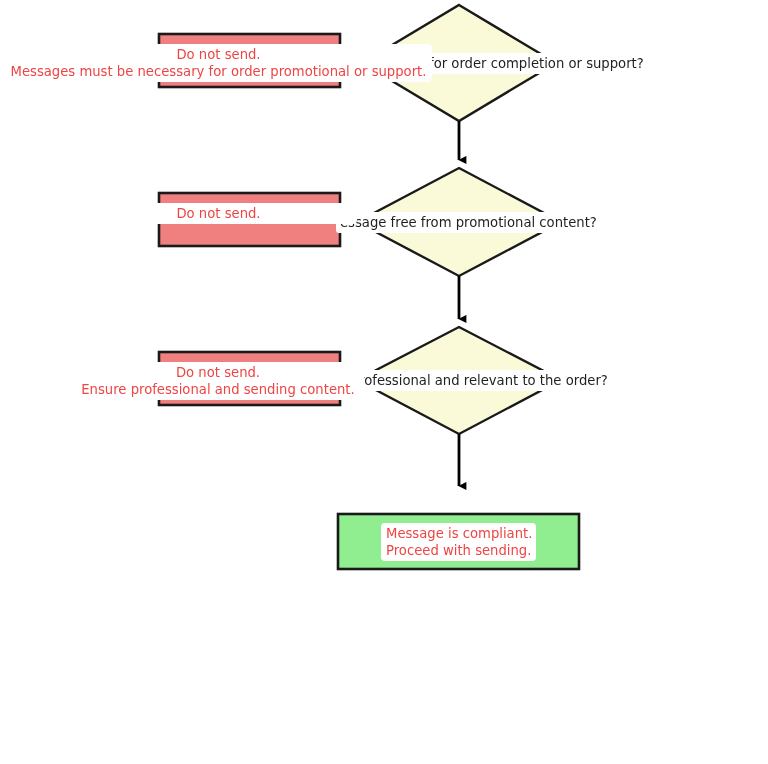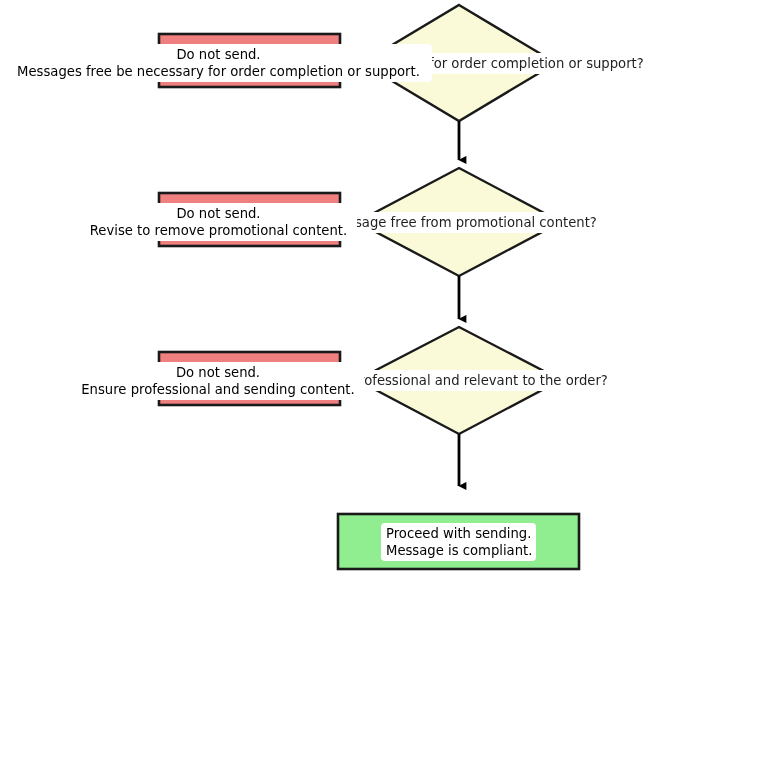--- a/index.html
+++ b/index.html
@@ -26,21 +26,21 @@
     position: absolute;
     left: 0;
     top: 0;
     width: 768px;
     height: 764px;
   }
   
   .node-label {
     position: absolute;
     background: #ffffff;
-    color: #000000;
+    color: #ef4444;
     font-size: 13.2px;
     line-height: 17px;
     white-space: nowrap;
     text-align: center;
     padding: 2px 5px;
     border-radius: 4px;
     box-sizing: border-box;
   }
   .decision-label {
     position: absolute;
@@ -114,31 +114,30 @@
   </svg>
 
   <div class="decision-label z-decision" style="left:425px; top:53px;">for order completion or support?</div>
 
   <div class="decision-label z-decision" style="left:336px; top:212px;">essage free from promotional content?</div>
 
   <div class="decision-label z-decision" style="left:326px; top:370px;">ge professional and relevant to the order?</div>
 
   <div class="node-label z-reject" style="left:5px; top:44px; width:427px;">
     <span class="lbl-line">Do not send.</span>
-    <span class="lbl-line">Messages free be necessary for order completion or support.</span>
+    <span class="lbl-line">Messages must be necessary for order promotional or support.</span>
   </div>
 
   <div class="node-label z-reject" style="left:80px; top:203px; width:277px;">
     <span class="lbl-line">Do not send.</span>
-    <span class="lbl-line">Revise to remove promotional content.</span>
   </div>
 
   <div class="node-label z-reject" style="left:72px; top:362px; width:292px;">
     <span class="lbl-line">Do not send.</span>
     <span class="lbl-line">Ensure professional and sending content.</span>
   </div>
 
   <div class="node-label z-terminal" style="left:381px; top:523px; width:155px; text-align:left;">
+    <span class="lbl-line">Message is compliant.</span>
     <span class="lbl-line">Proceed with sending.</span>
-    <span class="lbl-line">Message is compliant.</span>
   </div>
 
 </div>
 
 </body></html>

